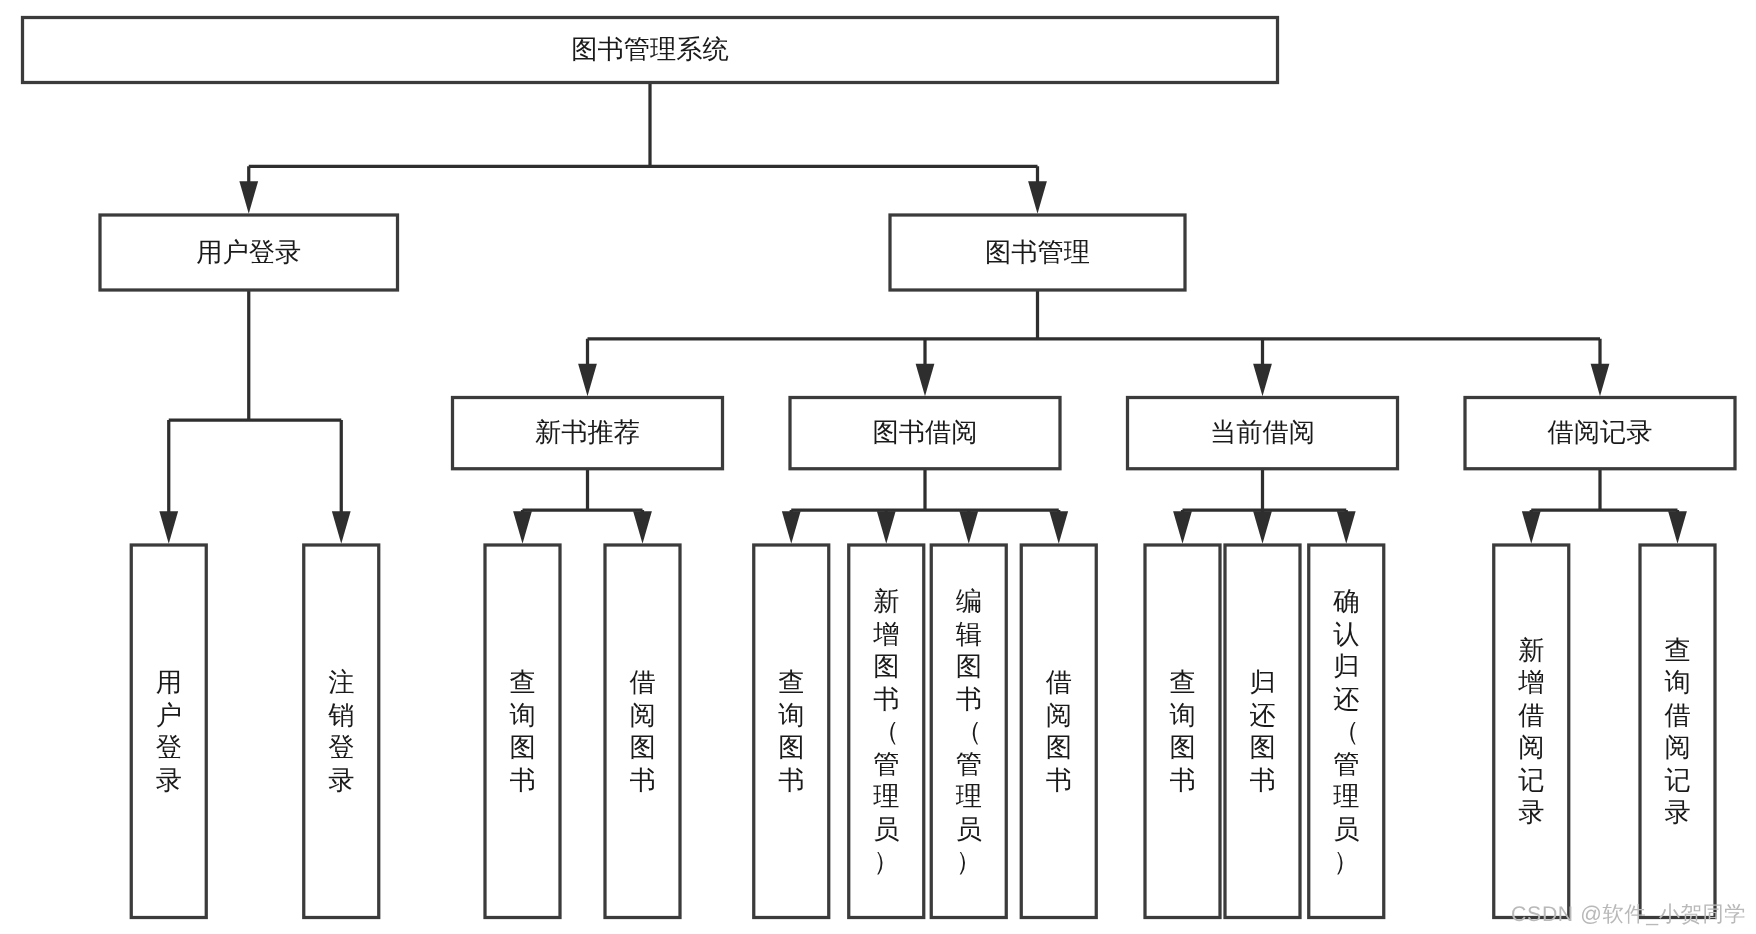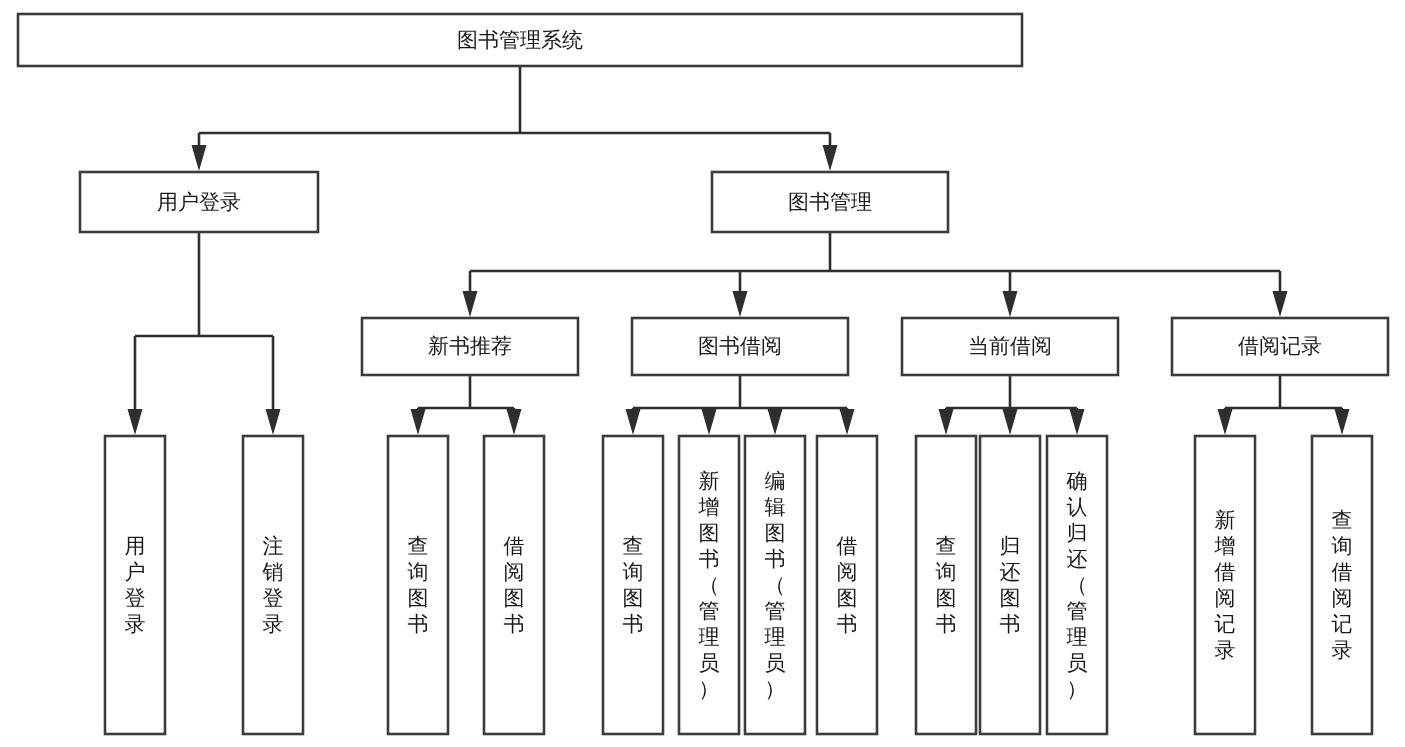--- a/index.html
+++ b/index.html
@@ -214,13 +214,14 @@
         <g>
           <rect class="node-box" x="1195" y="436" width="60" height="298"></rect>
           <text class="node-label-v" x="1225" y="527"><tspan x="1225" dy="0">新</tspan><tspan x="1225" dy="26">增</tspan><tspan x="1225" dy="26">借</tspan><tspan x="1225" dy="26">阅</tspan><tspan x="1225" dy="26">记</tspan><tspan x="1225" dy="26">录</tspan></text>
         </g>
         <g>
           <rect class="node-box" x="1312" y="436" width="60" height="298"></rect>
           <text class="node-label-v" x="1342" y="527"><tspan x="1342" dy="0">查</tspan><tspan x="1342" dy="26">询</tspan><tspan x="1342" dy="26">借</tspan><tspan x="1342" dy="26">阅</tspan><tspan x="1342" dy="26">记</tspan><tspan x="1342" dy="26">录</tspan></text>
         </g>
       </g>
   </svg>
+  <div class="watermark">CSDN @软件_小贺同学</div>
 </div>
 
 </body></html>

